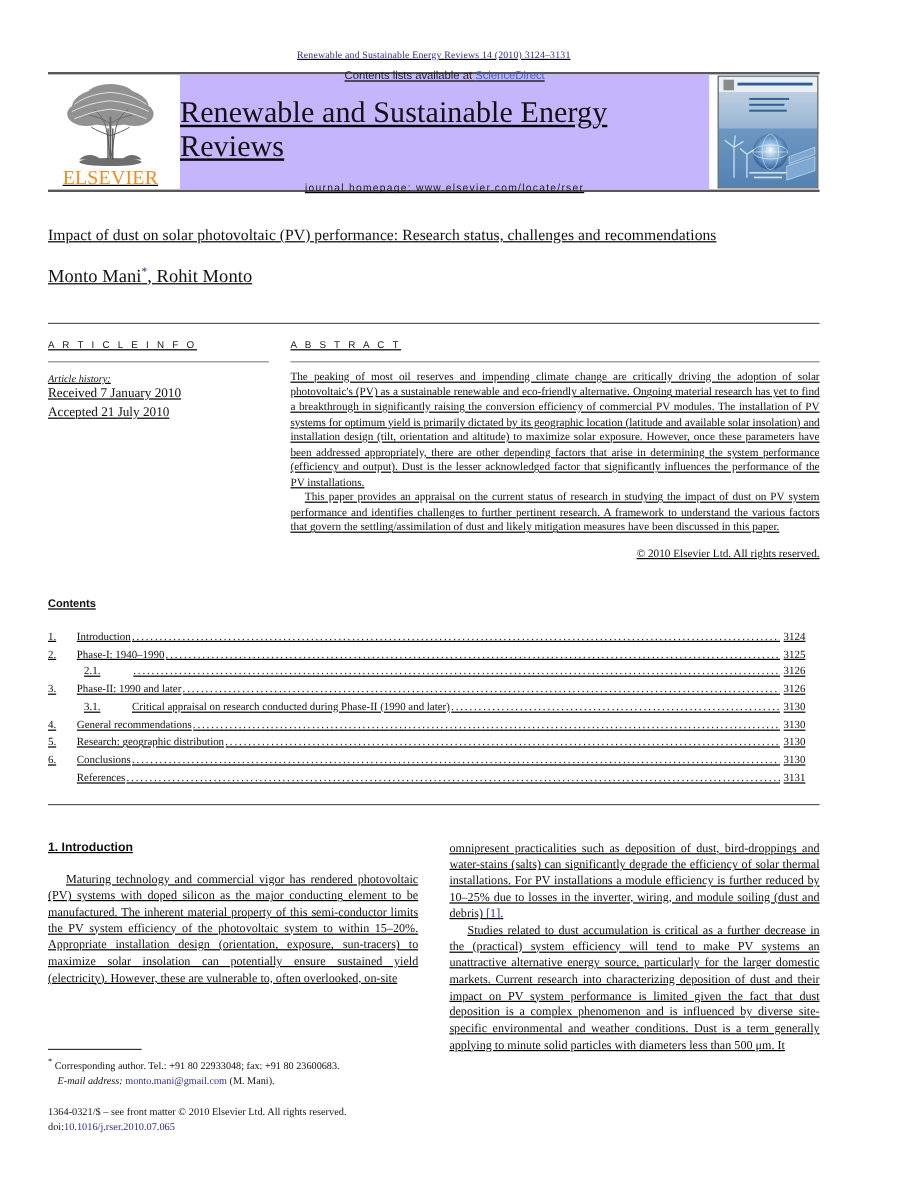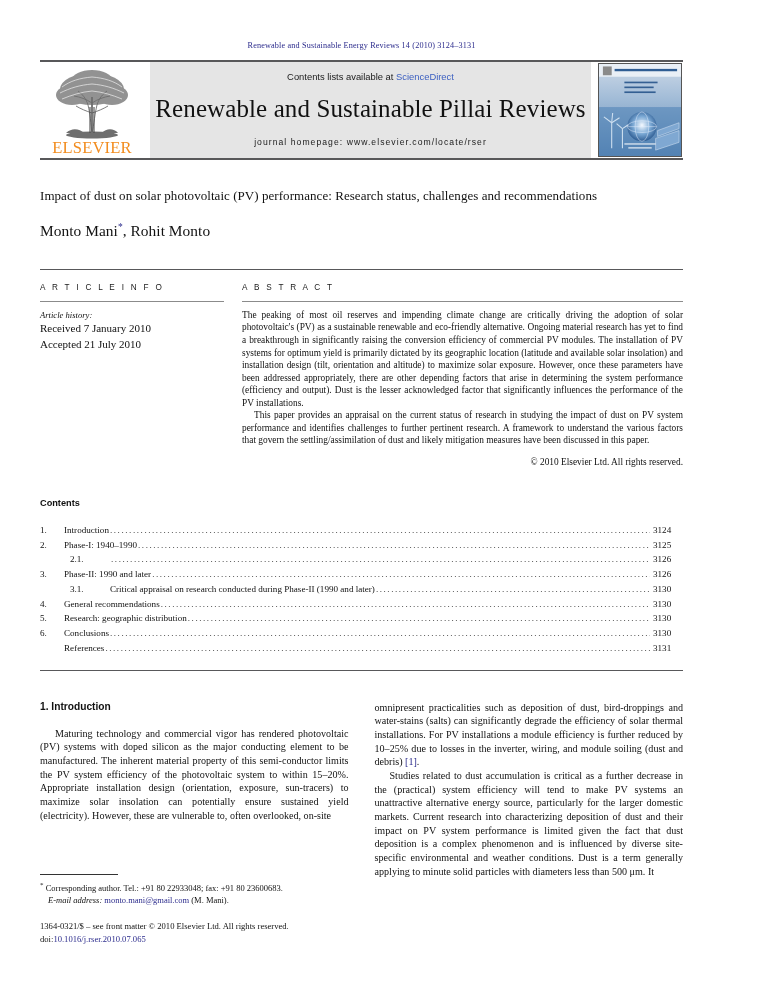--- a/index.html
+++ b/index.html
@@ -15,20 +15,21 @@
     position: relative;
     overflow: hidden;
   }
 
   .page {
     position: relative;
     width: 723px;
     height: 994px;
     box-sizing: border-box;
     padding: 0 40px;
+    text-decoration: underline;
   }
 
   
   .running-head {
     text-align: center;
     font-family: "Liberation Serif", serif;
     font-size: 8.2px;
     color: #2b2b8c;
     letter-spacing: 0.15px;
     padding-top: 41px;
@@ -58,21 +59,21 @@
     font-family: "Liberation Serif", serif;
     font-size: 16.5px;
     letter-spacing: 0.2px;
     color: #f28c1e;
     font-weight: 400;
     line-height: 1;
     margin-top: 1px;
   }
   .masthead-center {
     flex: 1 1 auto;
-    background: #e5e5e5;
+    background: #c4b5fd;
     display: flex;
     flex-direction: column;
     justify-content: center;
     align-items: center;
     margin-left: 6px;
     margin-right: 6px;
   }
   .contents-line {
     font-family: "Liberation Sans", sans-serif;
     font-size: 9.4px;
@@ -341,21 +342,21 @@
           </g>
         </svg>
       </span>
       <div class="elsevier-word">ELSEVIER</div>
     </div>
 
     <div class="masthead-center">
       <div class="contents-line">
         <span>Contents lists available at </span><span class="sd">ScienceDirect</span>
       </div>
-      <div class="journal-title">Renewable and Sustainable Pillai Reviews</div>
+      <div class="journal-title">Renewable and Sustainable Energy Reviews</div>
       <div class="homepage-line">journal homepage: www.elsevier.com/locate/rser</div>
     </div>
 
     <div class="masthead-cover">
       <svg class="cover-img" viewBox="0 0 84 94" preserveAspectRatio="none" aria-hidden="true">
         <defs>
           <linearGradient id="cg" x1="0" y1="0" x2="0" y2="1">
             <stop offset="0%" stop-color="#cdd9e8"></stop>
             <stop offset="40%" stop-color="#9fbad6"></stop>
             <stop offset="100%" stop-color="#5d87b4"></stop>

